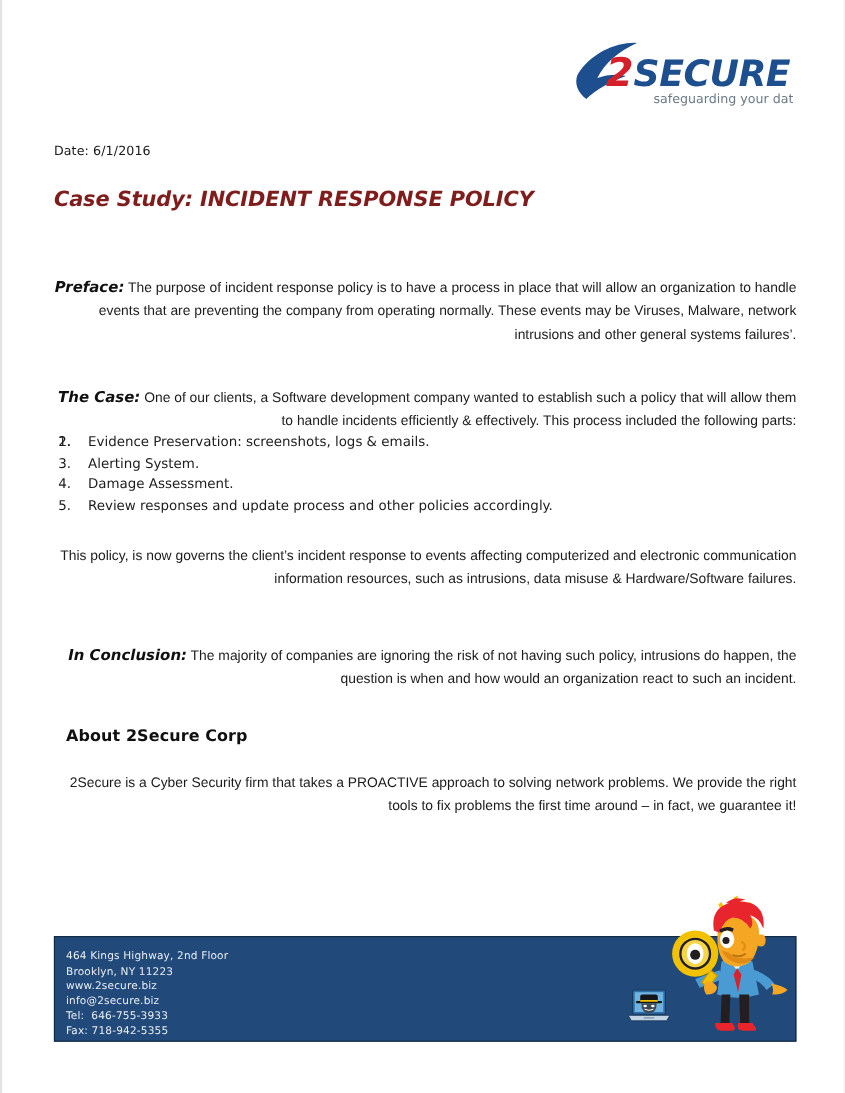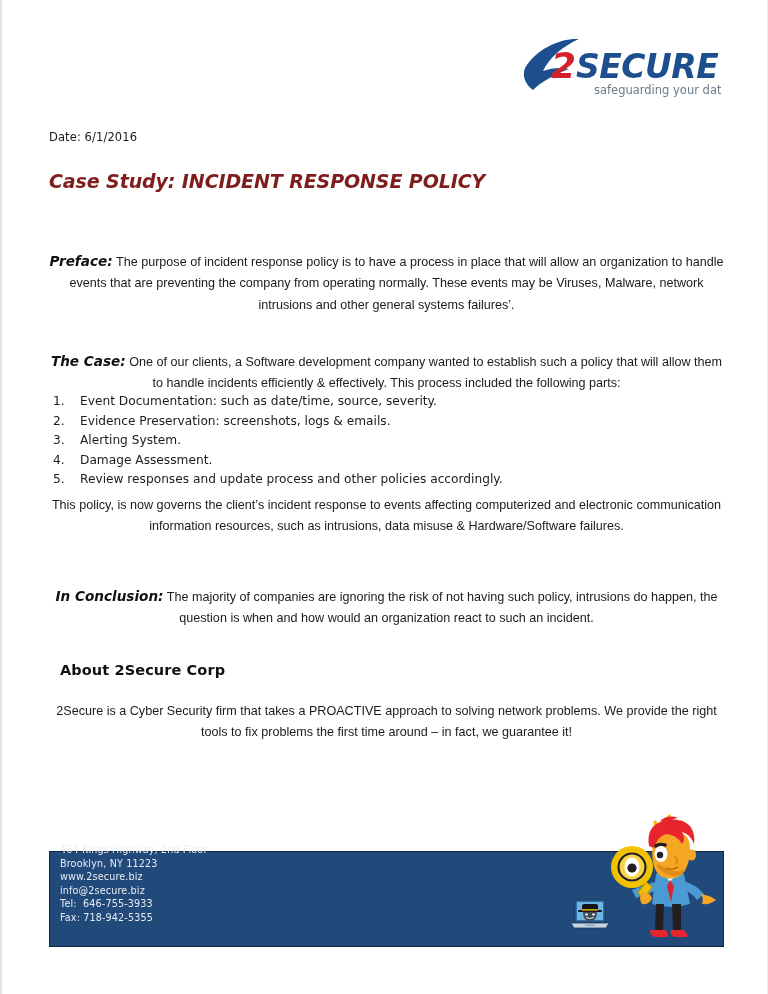--- a/index.html
+++ b/index.html
@@ -63,21 +63,21 @@
   }
 
   .para {
     position: absolute;
     left: 0;
     width: 675px;
     font-family: "Liberation Sans", sans-serif;
     font-size: 12.6px;
     line-height: 21.5px;
     color: #1b1b1b;
-    text-align: center;
+    text-align: right;
   }
   .para .lead {
     font-family: "DejaVu Sans", sans-serif;
     font-weight: bold;
     font-style: italic;
     font-size: 13.6px;
     color: #101010;
   }
 
   #para-preface { top: 238px; }
@@ -129,21 +129,21 @@
     top: 851px;
     width: 675px;
     height: 96px;
     background: #214a7b;
     border: 1px solid #12263f;
     box-sizing: border-box;
   }
   .footer-contact {
     position: absolute;
     left: 58px;
-    top: 843px;
+    top: 863px;
     font-family: "DejaVu Sans", sans-serif;
     font-size: 9.6px;
     line-height: 13.6px;
     color: #e8ecf2;
     letter-spacing: 0.15px;
   }
   .footer-contact div { white-space: pre; }
 
   
   .mascot {
@@ -181,21 +181,21 @@
 
     <div class="date-line">Date: 6/1/2016</div>
 
     <div class="doc-title">Case Study: INCIDENT RESPONSE POLICY</div>
 
     <p class="para" id="para-preface"><span class="lead">Preface:</span><span> The purpose of incident response policy is to have a process in place that will allow an organization to handle events that are preventing the company from operating normally. These events may be Viruses, Malware, network intrusions and other general systems failures’.</span></p>
 
     <p class="para" id="para-case"><span class="lead">The Case:</span><span> One of our clients, a Software development company wanted to establish such a policy that will allow them to handle incidents efficiently &amp; effectively. This process included the following parts:</span></p>
 
     <ul class="list">
-      <li><span class="num">1.</span><span>Event Documentation: such as date/time, source, severity.</span></li>
+      <li><span class="num">1.</span></li>
       <li><span class="num">2.</span><span>Evidence Preservation: screenshots, logs &amp; emails.</span></li>
       <li><span class="num">3.</span><span>Alerting System.</span></li>
       <li><span class="num">4.</span><span>Damage Assessment.</span></li>
       <li><span class="num">5.</span><span>Review responses and update process and other policies accordingly.</span></li>
     </ul>
 
     <p class="para" id="para-policy">This policy, is now governs the client’s incident response to events affecting computerized and electronic communication information resources, such as intrusions, data misuse &amp; Hardware/Software failures.</p>
 
     <p class="para" id="para-concl"><span class="lead">In Conclusion:</span><span> The majority of companies are ignoring the risk of not having such policy, intrusions do happen, the question is when and how would an organization react to such an incident.</span></p>
 

